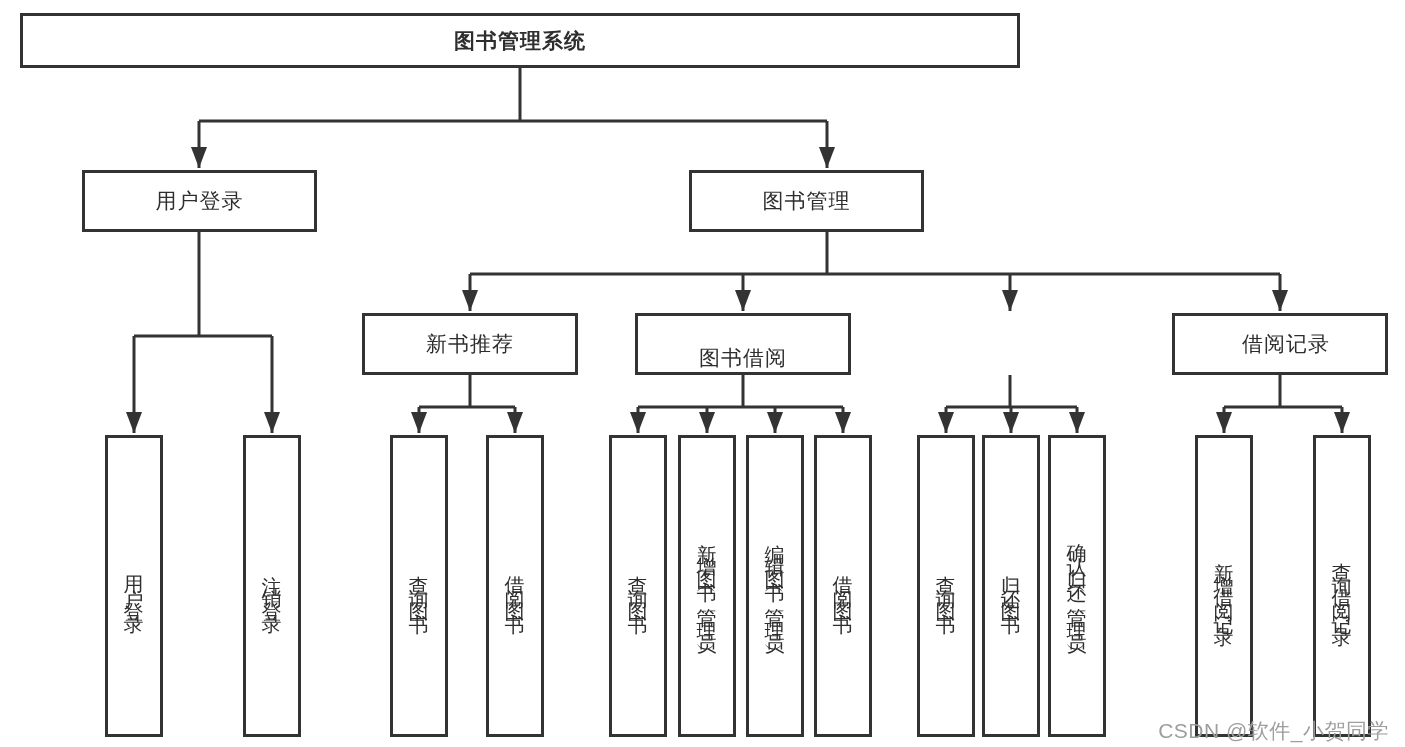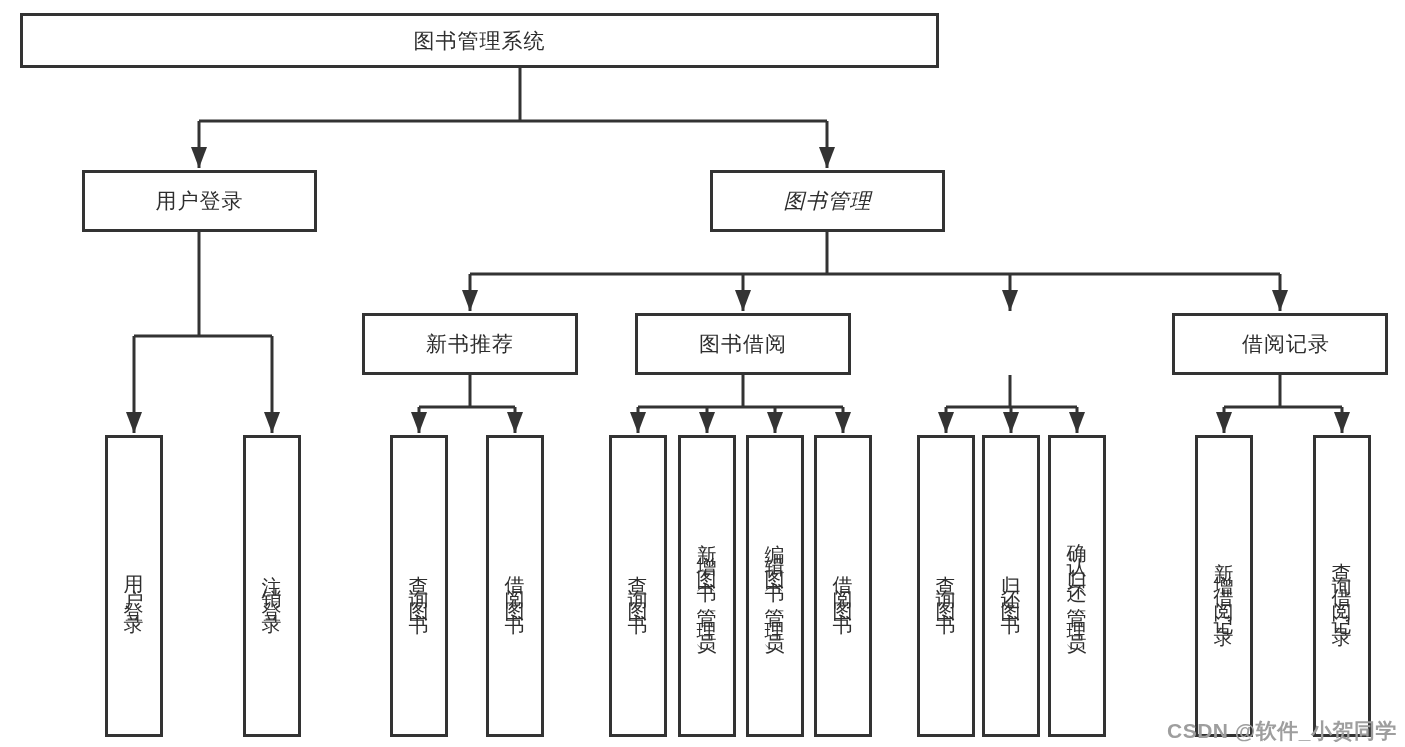--- a/index.html
+++ b/index.html
@@ -29,42 +29,41 @@
   .node.h{font-size:21px;letter-spacing:1px;}
   .node.v{width:58px;height:302px;top:435px;}
   .node.v .vtext{
     writing-mode:vertical-rl;
     text-orientation:mixed;
     font-size:20px;
     letter-spacing:13px;
     line-height:1;
     white-space:nowrap;
   }
-  .root{left:20px;top:13px;width:919px;height:55px;}
+  .root{left:20px;top:13px;width:1000px;height:55px;font-weight:bold;}
   .lvl2{top:170px;width:235px;height:62px;}
   .b-userlogin{left:82px;}
-  .b-bookmgmt{left:710px;font-style:italic;}
+  .b-bookmgmt{left:689px;}
   .lvl3{top:313px;width:216px;height:62px;}
   .g-recommend{left:362px;}
-  .g-borrow{left:635px;}
+  .g-borrow{left:635px;align-items:flex-end;}
   .g-current{left:902px;}
   .g-records{left:1172px;padding-left:12px;}
   .lf-1{left:105px;} .lf-2{left:243px;}
   .lf-3{left:390px;} .lf-4{left:486px;}
   .lf-5{left:609px;} .lf-6{left:678px;} .lf-7{left:746px;} .lf-8{left:814px;}
   .lf-9{left:917px;} .lf-10{left:982px;} .lf-11{left:1048px;}
   .lf-12{left:1195px;} .lf-13{left:1313px;}
   #watermark{
     position:absolute;
-    right:8px;top:717px;
+    right:16px;top:717px;
     font-size:21px;
     color:var(--watermark-color);
     letter-spacing:0.5px;
     white-space:nowrap;
-    font-weight:bold;
   }
 </style>
 </head>
 <body>
 
 <div id="canvas">
 
   <svg id="connectors" width="1405" height="747" viewBox="0 0 1405 747">
     <defs>
       <marker id="arrow" markerUnits="userSpaceOnUse" markerWidth="24" markerHeight="18" refX="21" refY="8" orient="auto">

